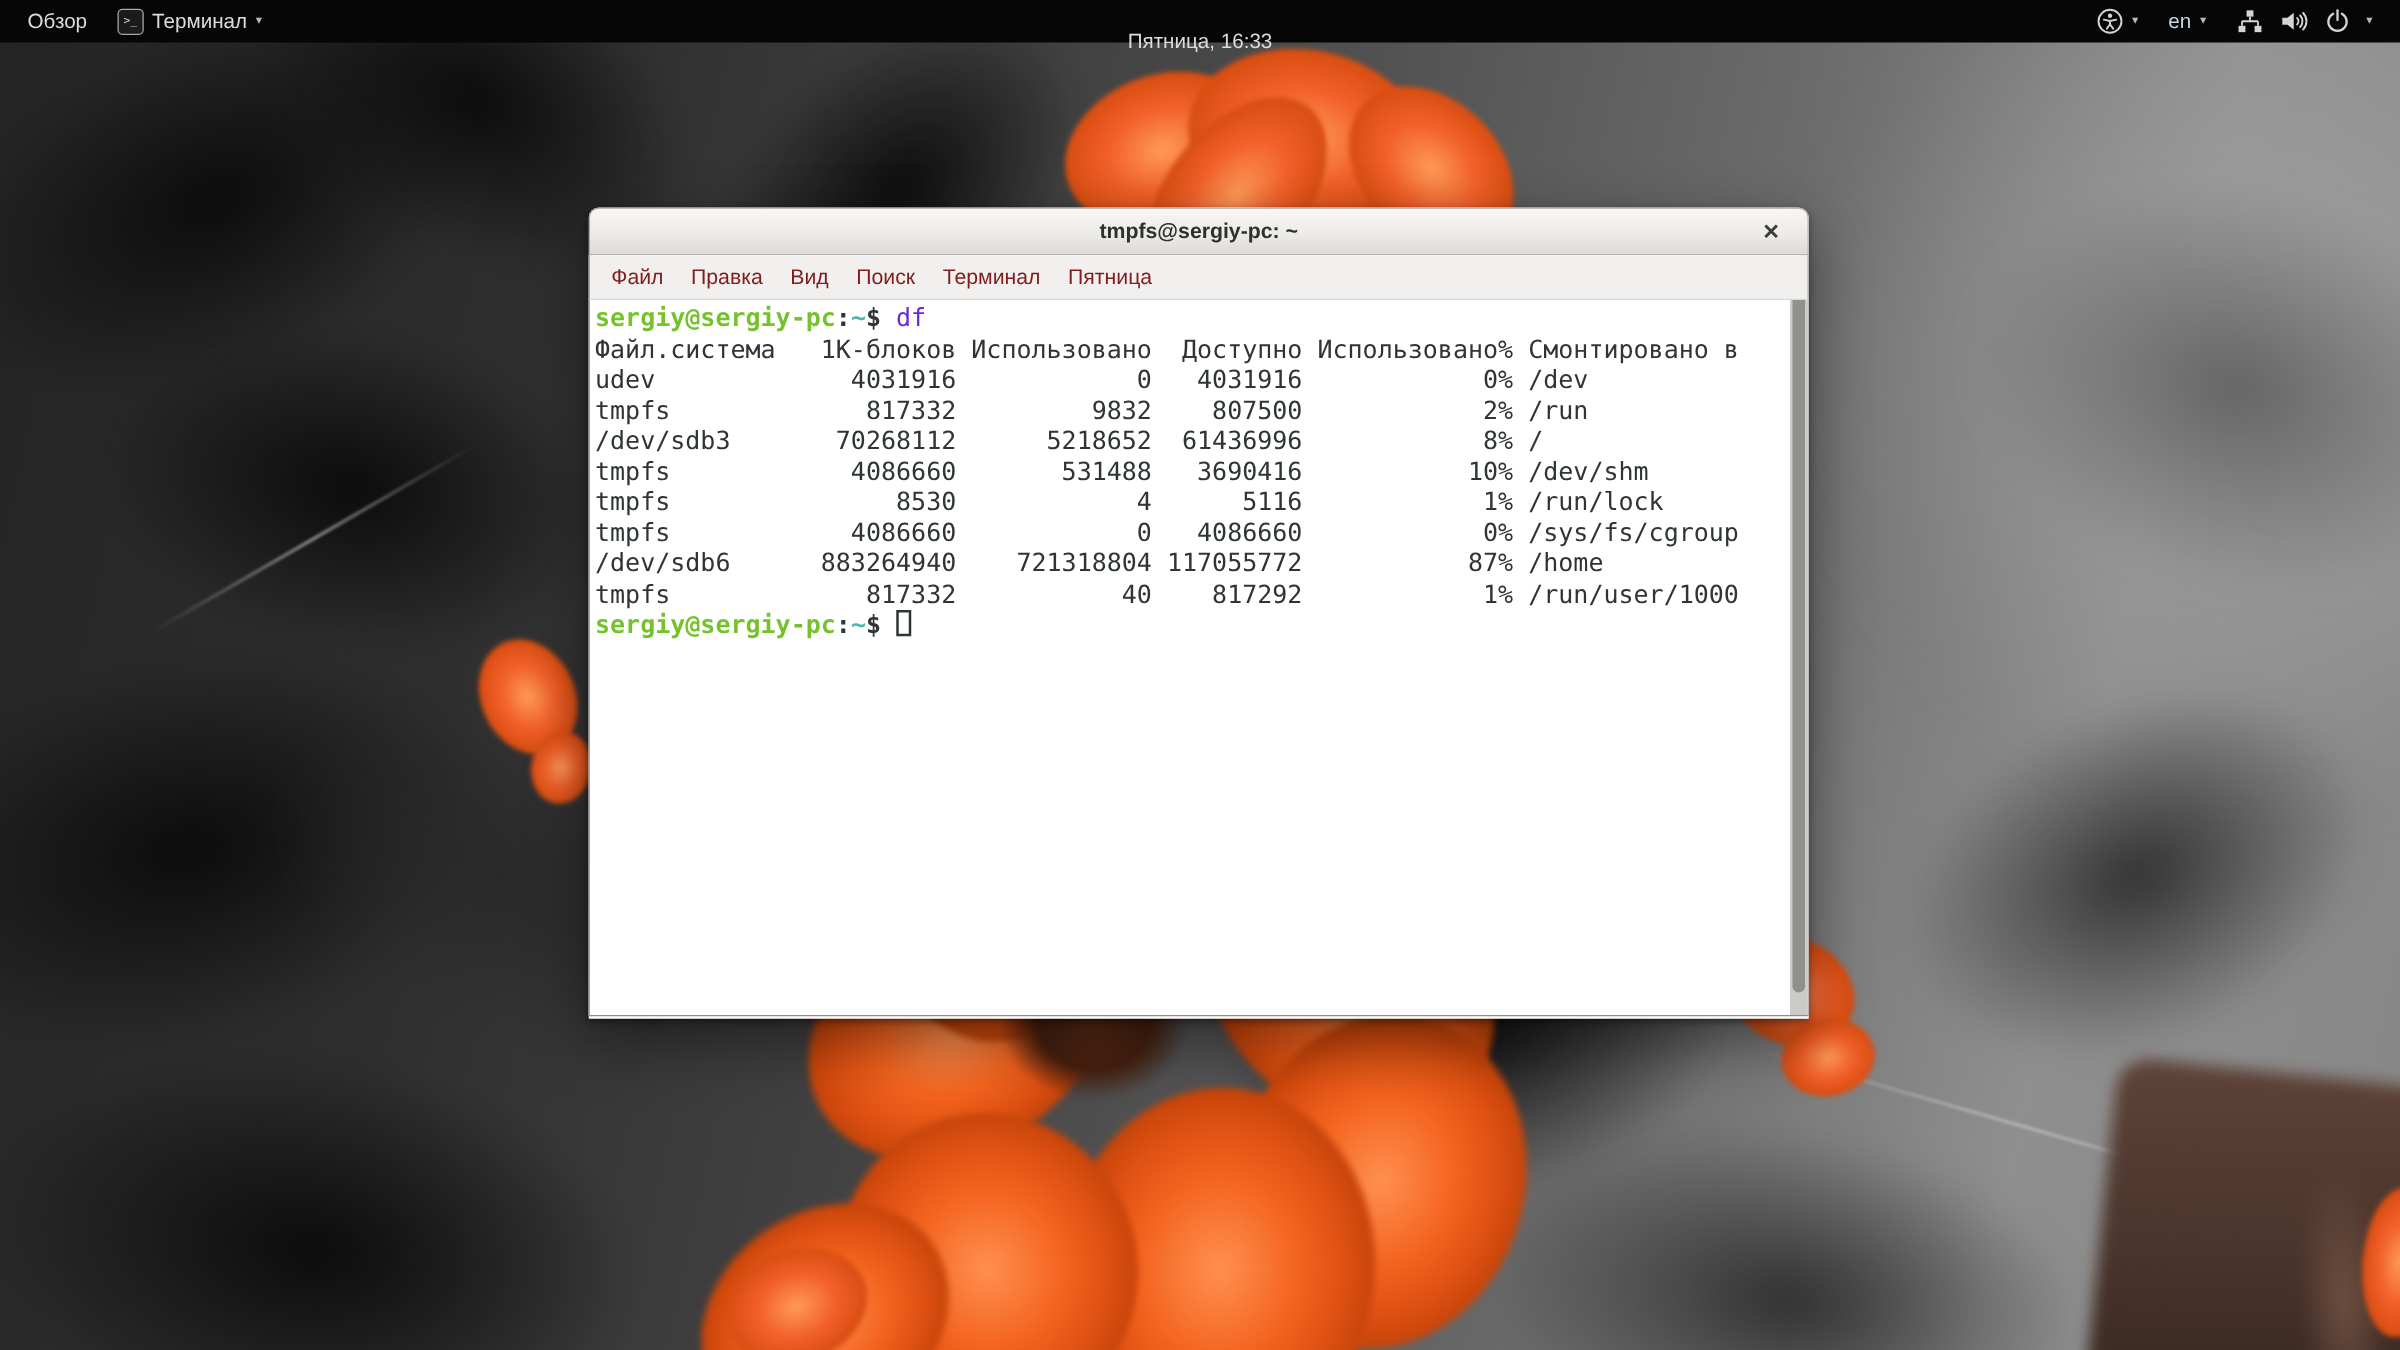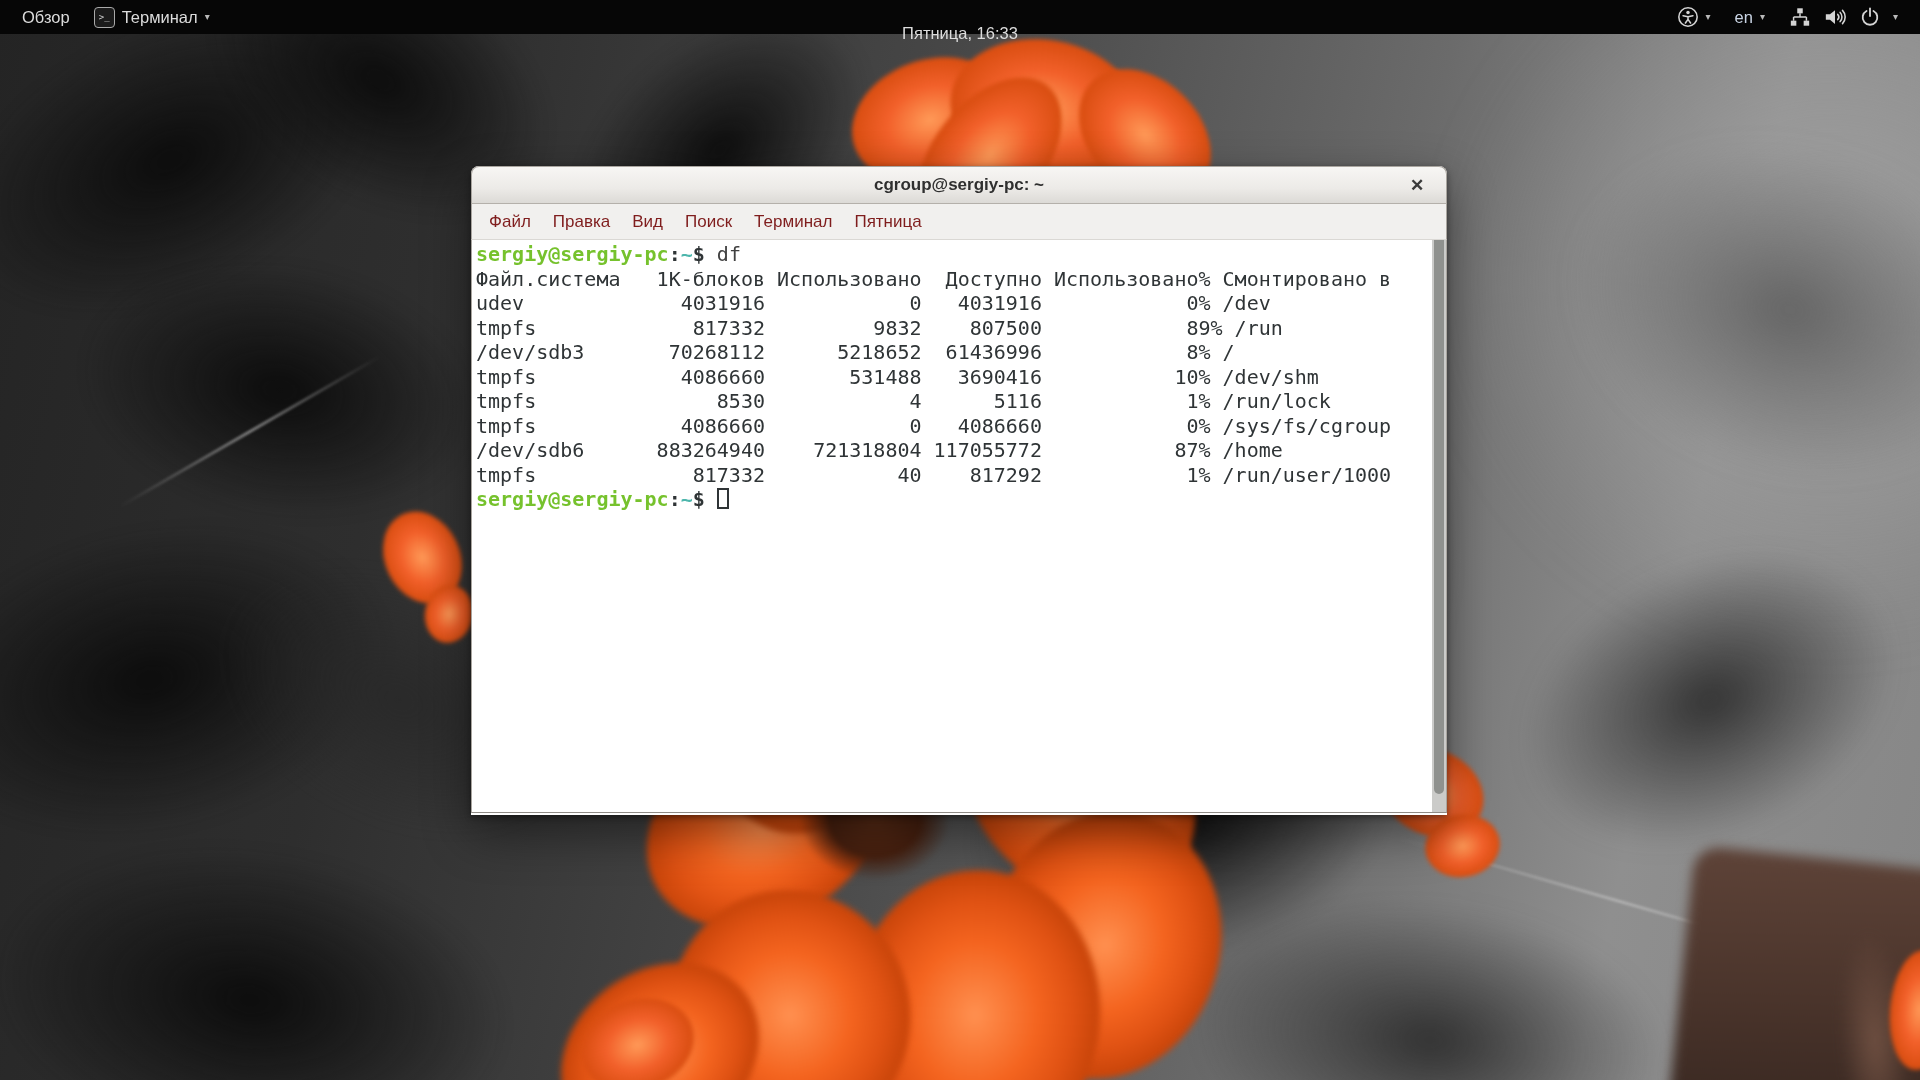--- a/index.html
+++ b/index.html
@@ -58,21 +58,21 @@
   .menu-item { background:none; border:none; font-size:17px; color:#7f1d1d; padding:0 11px;
     height:100%; cursor:default; font-family:"Liberation Sans", sans-serif; }
   .term { position:relative; height:573px; background:#ffffff; overflow:hidden;
     border-left:1px solid #a9a59f; border-right:1px solid #a9a59f; border-bottom:1px solid #8f8b86;
     padding:2px 16px 0 4px; }
   .term pre { font-family:"DejaVu Sans Mono", monospace; font-size:20px; line-height:24.5px;
     color:#2f3436; white-space:pre; }
   .p-user { color:#76c22d; font-weight:bold; }
   .p-sep  { color:#2f3436; font-weight:bold; }
   .p-path { color:#4db6ac; font-weight:bold; }
-  .p-cmd  { color:#404040; }
+  .p-cmd  { color:#6d28d9; }
   .cursor { display:inline-block; width:12px; height:21px; border:2px solid #2f3436;
     vertical-align:-3px; margin-left:12px; }
   .scrollbar { position:absolute; right:0; top:0; bottom:0; width:14px; background:#cbcbc9; }
   .scroll-thumb { position:absolute; left:2px; right:2px; top:0px; bottom:18px;
     background:#8f918e; border-radius:0 0 5px 5px; }
 </style>
 </head>
 <body>
 
 <div class="desktop">
@@ -176,21 +176,21 @@
           <path d="M8.2 5.4 a8 8 0 1 0 7.6 0" fill="none" stroke="#d4d4d4" stroke-width="2" stroke-linecap="round"></path>
         </svg>
       </span>
       <span class="caret">▾</span>
     </button>
   </div>
 </div>
 
 <div class="window">
   <div class="titlebar">
-    <span class="title">cgroup@sergiy-pc: ~</span>
+    <span class="title">tmpfs@sergiy-pc: ~</span>
     <button class="close-btn">✕</button>
   </div>
 
   <div class="menubar">
 
       <button class="menu-item">Файл</button>
 
       <button class="menu-item">Правка</button>
 
       <button class="menu-item">Вид</button>
@@ -204,21 +204,21 @@
 
   <div class="term">
     <pre class="line"><span class="p-user">sergiy@sergiy-pc</span><span class="p-sep">:</span><span class="p-path">~</span><span class="p-sep">$</span><span class="p-cmd"> df</span></pre>
 
     <div>
 
         <pre class="line">Файл.система   1К-блоков Использовано  Доступно Использовано% Смонтировано в</pre>
 
         <pre class="line">udev             4031916            0   4031916            0% /dev</pre>
 
-        <pre class="line">tmpfs             817332         9832    807500            89% /run</pre>
+        <pre class="line">tmpfs             817332         9832    807500            2% /run</pre>
 
         <pre class="line">/dev/sdb3       70268112      5218652  61436996            8% /</pre>
 
         <pre class="line">tmpfs            4086660       531488   3690416           10% /dev/shm</pre>
 
         <pre class="line">tmpfs               8530            4      5116            1% /run/lock</pre>
 
         <pre class="line">tmpfs            4086660            0   4086660            0% /sys/fs/cgroup</pre>
 
         <pre class="line">/dev/sdb6      883264940    721318804 117055772           87% /home</pre>

